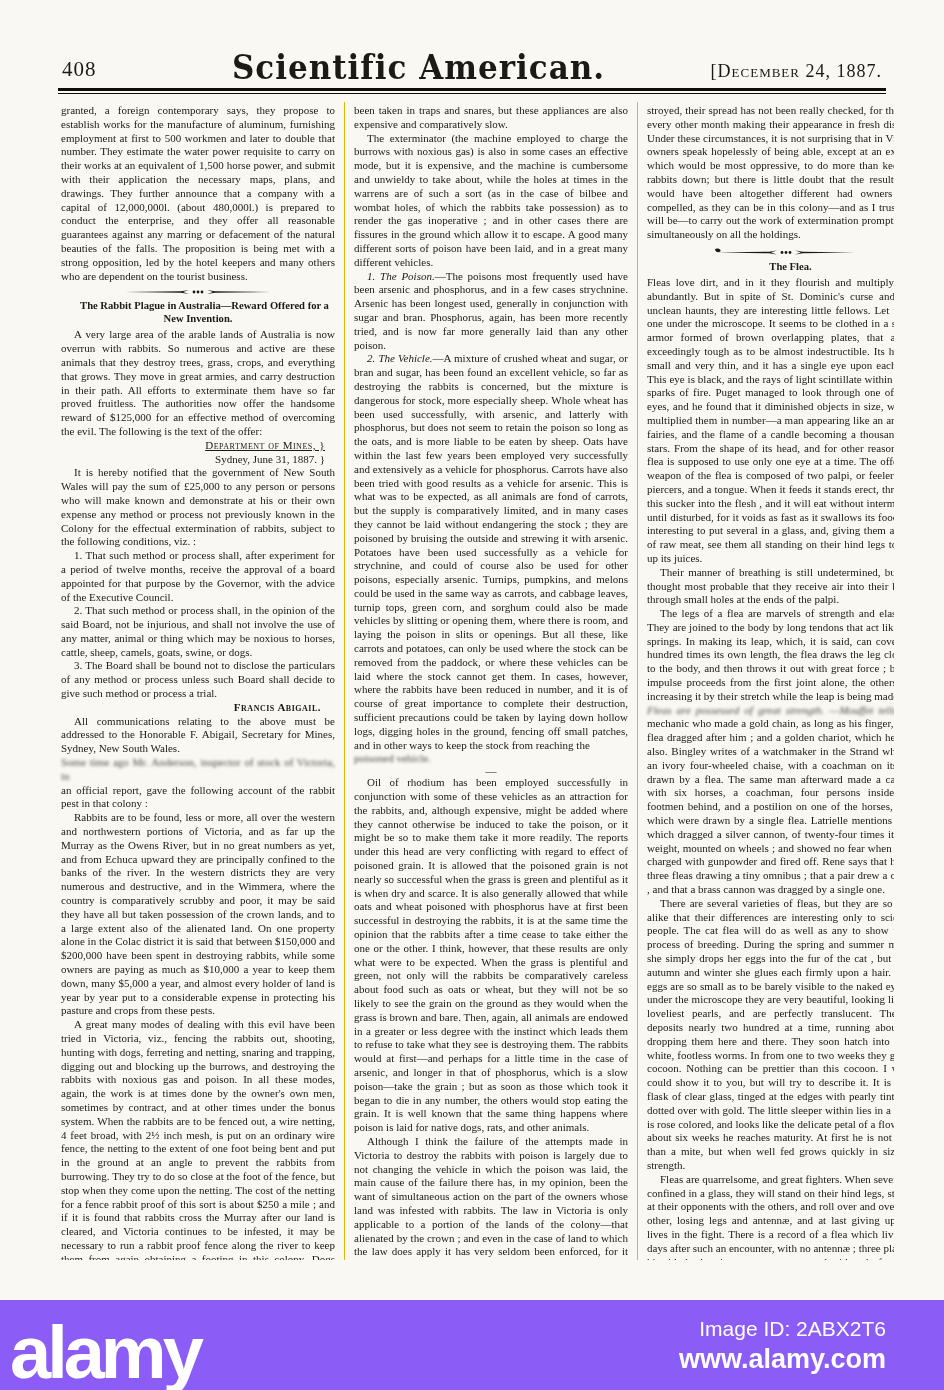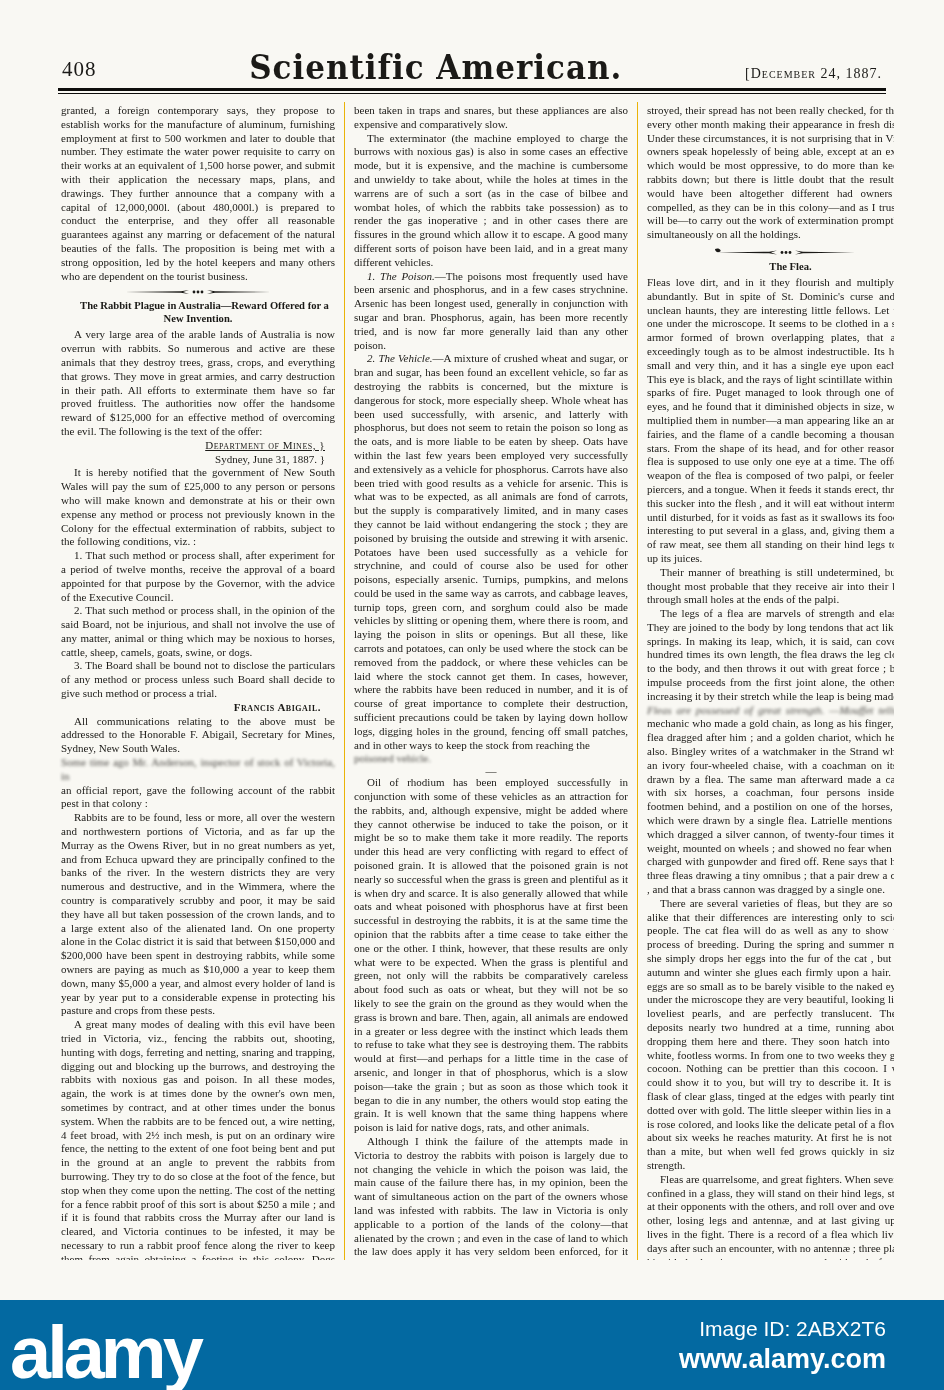--- a/index.html
+++ b/index.html
@@ -15,21 +15,21 @@
     display:flex; align-items:flex-end; justify-content:space-between;
     padding:52px 62px 0 62px;
   }
   .page-number { font-size:21px; letter-spacing:1px; }
   .masthead-title {
     font-family:"DejaVu Serif","Liberation Serif",serif;
     font-weight:bold; font-size:31px; line-height:30px;
     letter-spacing:1px; transform:scaleY(1.08);
     margin:0 0 0 30px; flex:0 0 auto;
   }
-  .issue-date { font-variant:small-caps; font-size:14px; letter-spacing:1px; }
+  .issue-date { font-variant:small-caps; font-size:18px; letter-spacing:1px; }
   .rule-double {
     margin:6px 58px 0 58px;
     border-top:3px solid #0e0e0c;
     border-bottom:1px solid #0e0e0c;
     height:2px;
   }
   .columns {
     display:flex;
     margin:8px 50px 0 52px;
     height:1158px;
@@ -53,21 +53,21 @@
   .dateline { text-align:right; text-indent:0 !important; padding-right:10px; }
   .smallcaps { font-variant:small-caps; letter-spacing:0.5px;text-decoration:underline; }
   .sig { text-align:right; text-indent:0 !important; padding-right:14px; font-variant:small-caps; letter-spacing:0.5px;font-weight:bold; }
   .ital { font-style:italic; }
   .smudge { filter:blur(1.7px); opacity:0.8; }
   .ornament { display:block; margin:4px auto 2px auto; }
   .dash-divider { text-align:center; text-indent:0 !important; line-height:10px; }
   .watermark-bar {
     position:absolute; left:0; bottom:0;
     width:944px; height:90px;
-    background:#0369a1;
+    background:#8b5cf6;
     display:flex; align-items:center; justify-content:space-between;
     box-sizing:border-box;
     padding:0 58px 0 10px;
     font-family:"Liberation Sans","DejaVu Sans",sans-serif;
     color:#ffffff;
   }
   .alamy-logo {
     font-size:74px; font-weight:bold; letter-spacing:-4px;
     line-height:60px; transform:translateY(8px);
   }

